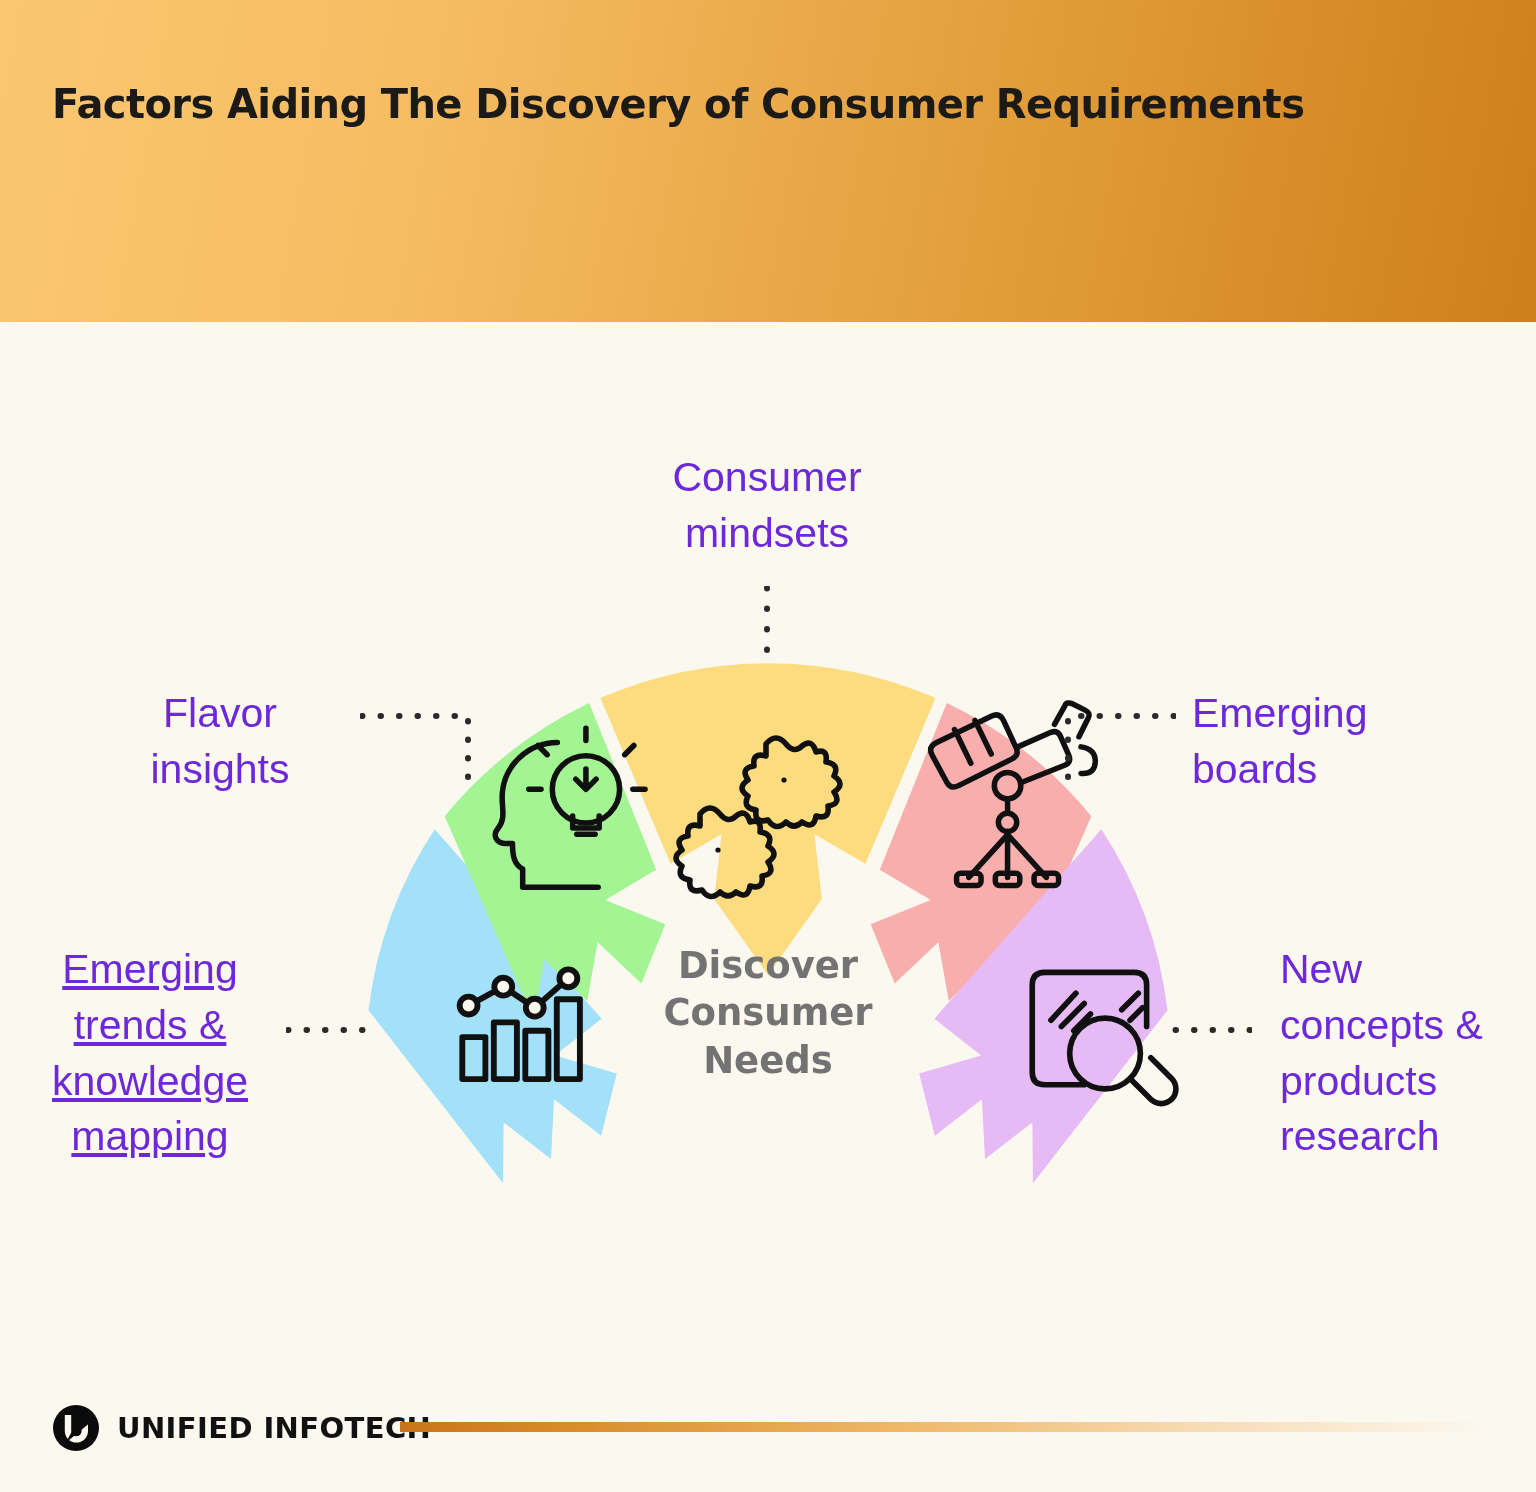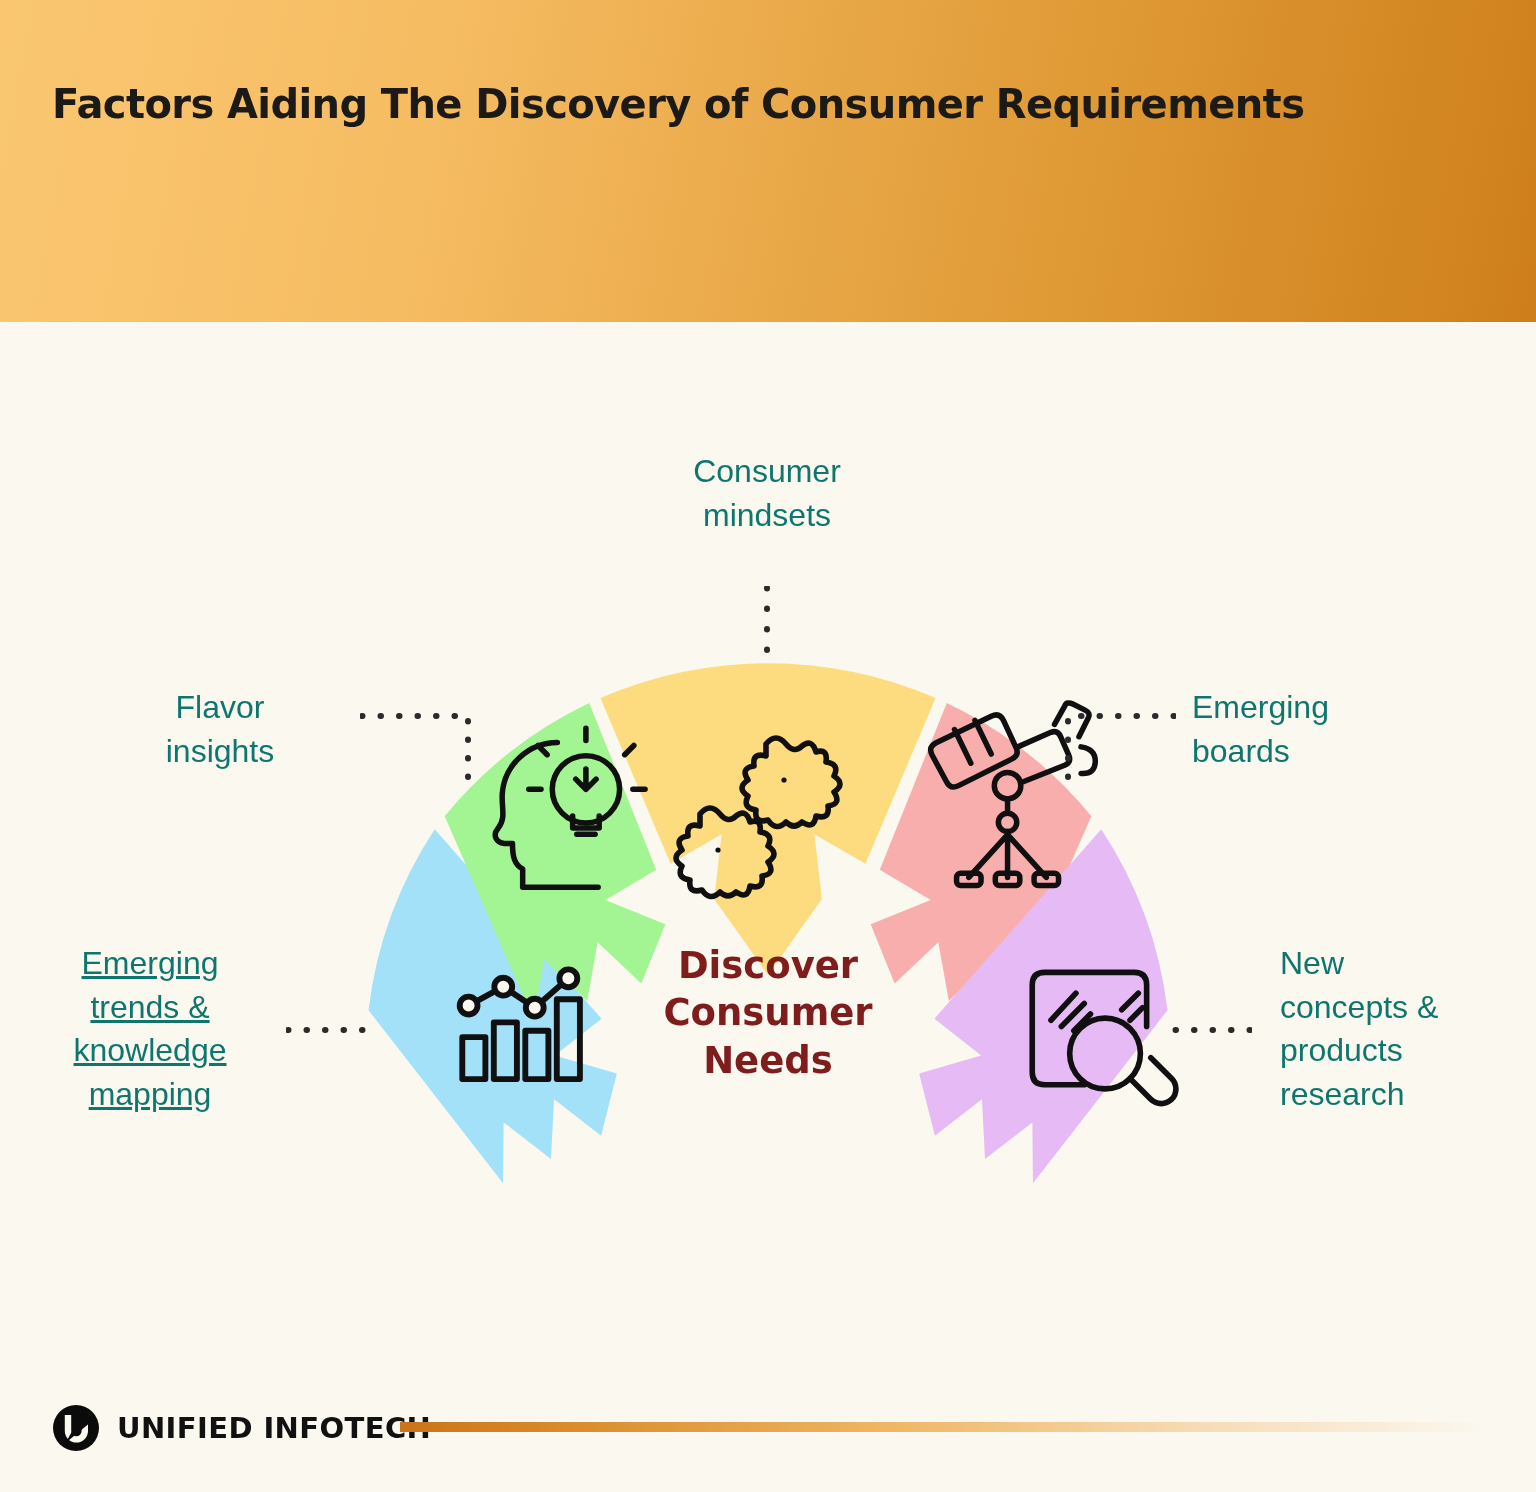--- a/index.html
+++ b/index.html
@@ -55,31 +55,31 @@
   #center-label {
     position: absolute;
     left: 608px;
     top: 620px;
     width: 320px;
     text-align: center;
     font-family: "DejaVu Sans", sans-serif;
     font-weight: bold;
     font-size: 37px;
     line-height: 1.28;
-    color: #7f1d1d;
+    color: #737373;
   }
 
   
   .callout {
     position: absolute;
     font-family: "Liberation Sans", sans-serif;
     font-weight: 400;
-    font-size: 32px;
+    font-size: 41px;
     line-height: 1.36;
-    color: #0f766e;
+    color: #6d28d9;
     white-space: pre-line;
   }
   .callout.left  { text-align: center; }
   .callout.right { text-align: left;  }
 
   #label-mindsets   { left: 597px; top: 128px; width: 340px; text-align: center; }
   #label-flavor     { left: 100px; top: 364px; width: 240px; }
   #label-emerging   { left: 20px;  top: 620px; width: 260px; text-decoration: underline; }
   #label-discovery  { left: 1192px; top: 364px; width: 320px; }
   #label-newconcept { left: 1268px; top: 620px; width: 260px; margin-left: 12px; }

